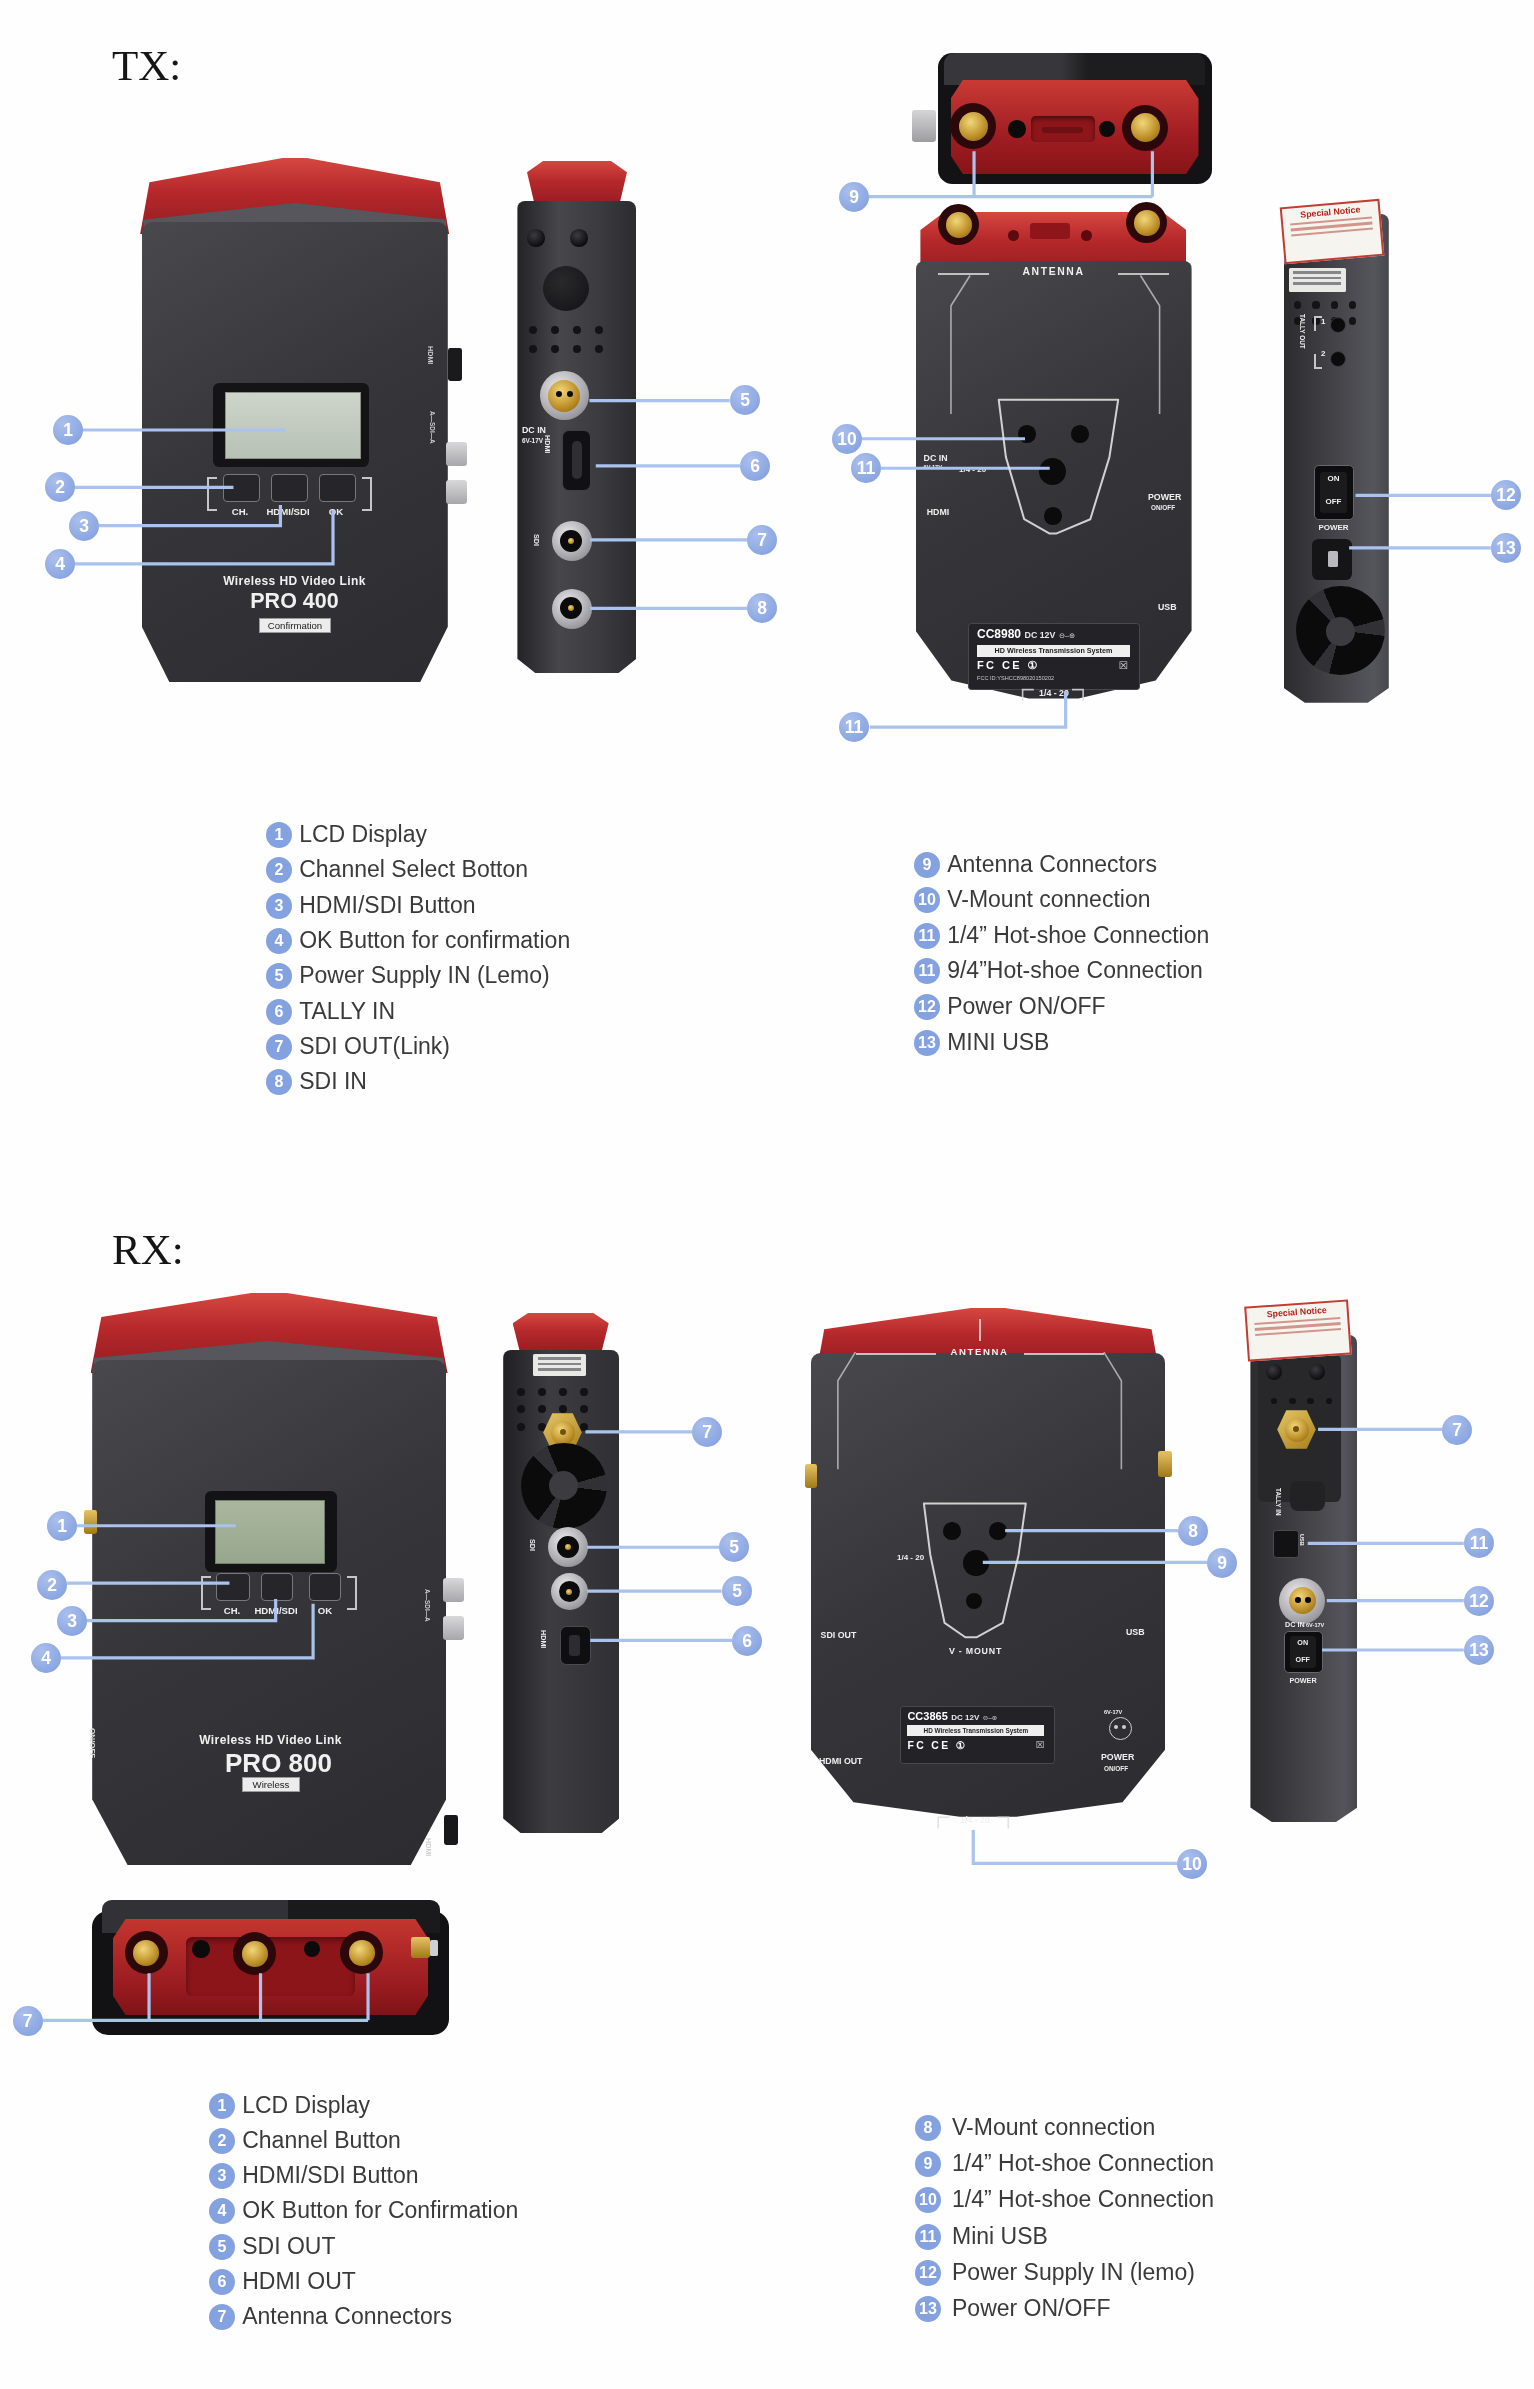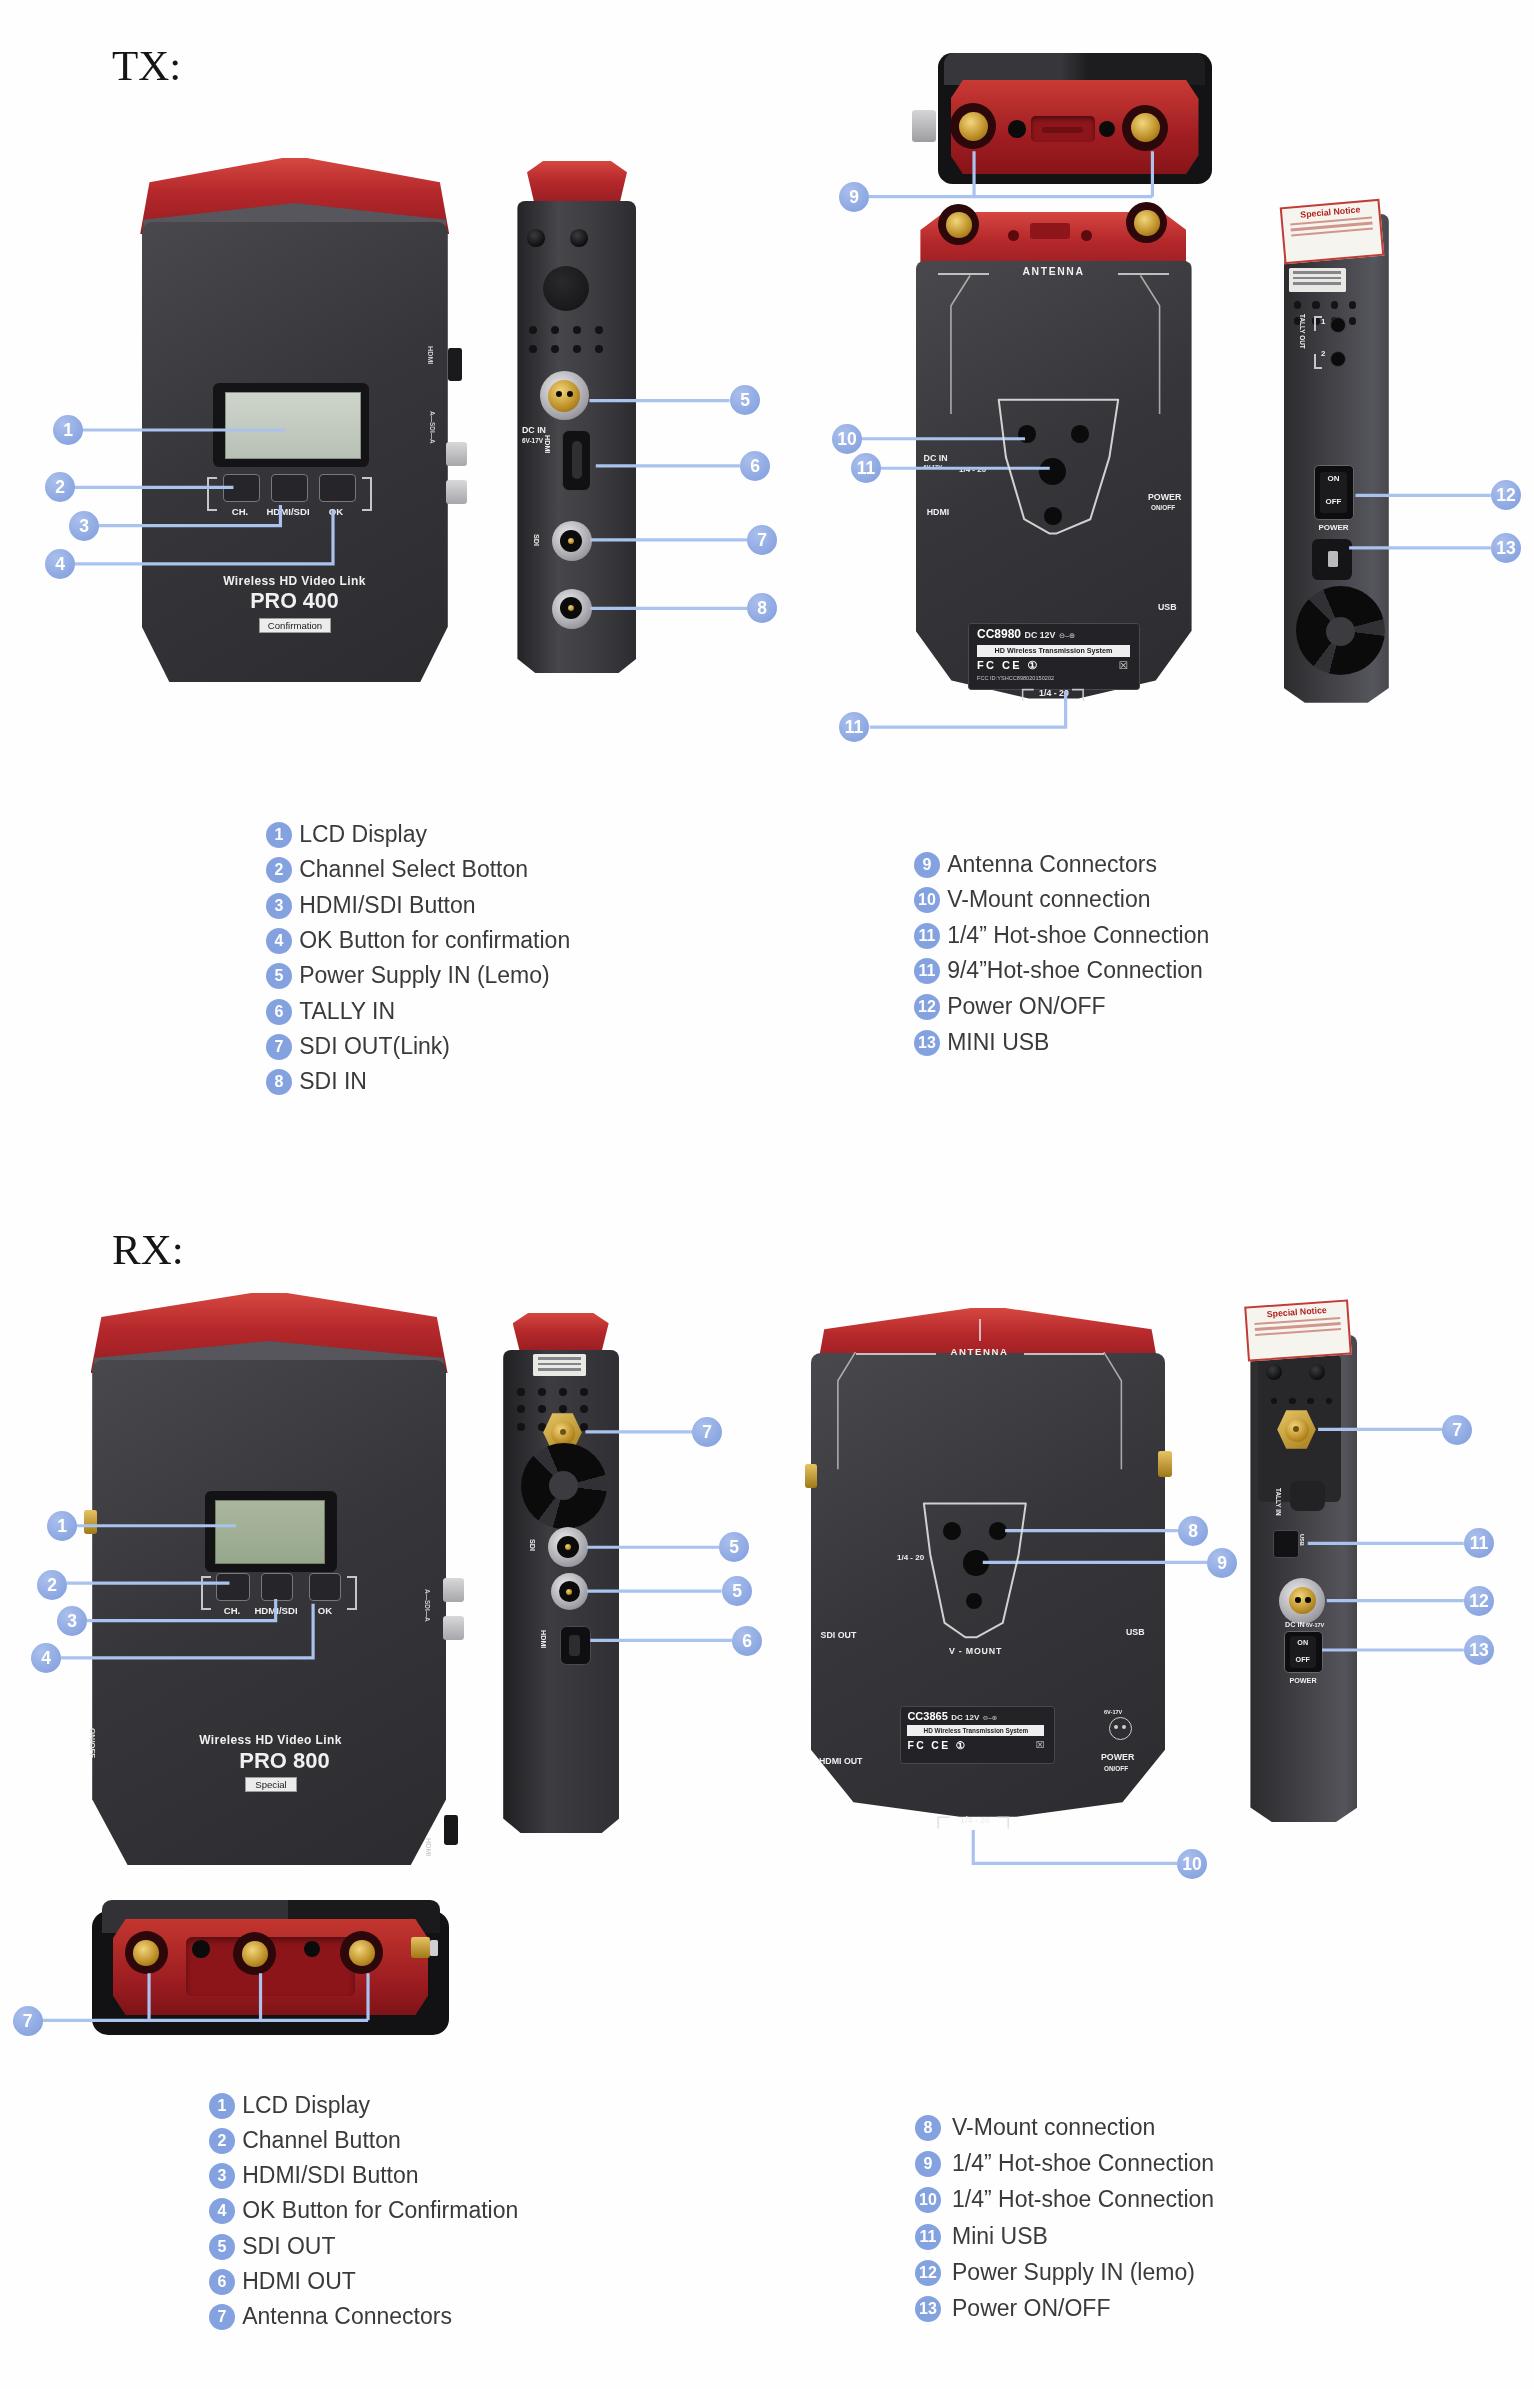--- a/index.html
+++ b/index.html
@@ -200,22 +200,22 @@
     <div class="a" style="left:126px;top:207px;width:108px;height:62px;background:linear-gradient(180deg,#aab79e,#97a78c);border:0.8px solid #6f7f68"></div>
     <div class="devbtn" style="left:127px;top:280px;width:32px;height:25.5px"></div>
     <div class="devbtn" style="left:172px;top:280px;width:30px;height:25.5px"></div>
     <div class="devbtn" style="left:220px;top:280px;width:30px;height:25.5px"></div>
     <div class="brkL" style="left:112px;top:283px;width:8px;height:30px"></div>
     <div class="brkR" style="left:258px;top:283px;width:8px;height:30px"></div>
     <div class="wl" style="left:119px;top:312px;width:48px;text-align:center;font-size:9.6px">CH.</div>
     <div class="wl" style="left:156px;top:312px;width:62px;text-align:center;font-size:9.6px">HDMI/SDI</div>
     <div class="wl" style="left:212px;top:312px;width:48px;text-align:center;font-size:9.6px">OK</div>
     <div class="wl" style="left:54px;top:440px;width:255px;text-align:center;font-size:12px;letter-spacing:0.4px">Wireless HD Video Link</div>
-    <div class="wl" style="left:68px;top:455px;width:255px;text-align:center;font-size:22px">PRO 800</div>
-    <div class="a" style="left:112px;top:484px;width:140px;text-align:center"><span style="display:inline-block;background:#ececec;color:#222;font-size:9.6px;border:0.8px solid #9a9a9a;padding:0.8px 9.6px">Special</span></div>
+    <div class="wl" style="left:62px;top:455px;width:255px;text-align:center;font-size:26px">PRO 800</div>
+    <div class="a" style="left:112px;top:484px;width:140px;text-align:center"><span style="display:inline-block;background:#ececec;color:#222;font-size:9.6px;border:0.8px solid #9a9a9a;padding:0.8px 9.6px">Wireless</span></div>
     <div class="a" style="left:354px;top:285px;width:21px;height:24px;background:linear-gradient(#d8d8da,#a7a7ab);border-radius:3.2px"></div>
     <div class="a" style="left:354px;top:323px;width:21px;height:24px;background:linear-gradient(#d8d8da,#a7a7ab);border-radius:3.2px"></div>
     <div class="wl vl" style="left:342px;top:296px;font-size:6.4px;color:#cfcfcf">A—SDI—A</div>
     <div class="a" style="left:355px;top:522px;width:14.3px;height:30px;background:#18181a;border-radius:2.4px"></div>
     <div class="wl vl" style="left:344px;top:545px;font-size:7.2px;color:#cfcfcf">HDMI</div>
   </div>
 
   <div class="dev" style="left:500px;top:1313px;width:121px;height:532px">
     <div class="a redcap" style="left:12.7px;top:0;width:96px;height:41px;clip-path:polygon(8% 100%,0 25%,16% 0,84% 0,100% 25%,92% 100%)"></div>
     <div class="a" style="left:3.2px;top:37px;width:116px;height:483px;border-radius:8px;background:linear-gradient(90deg,#202023,#3c3c41 40%,#2f2f34);clip-path:polygon(0 0,100% 0,100% 97%,85% 100%,15% 100%,0 97%)"></div>

